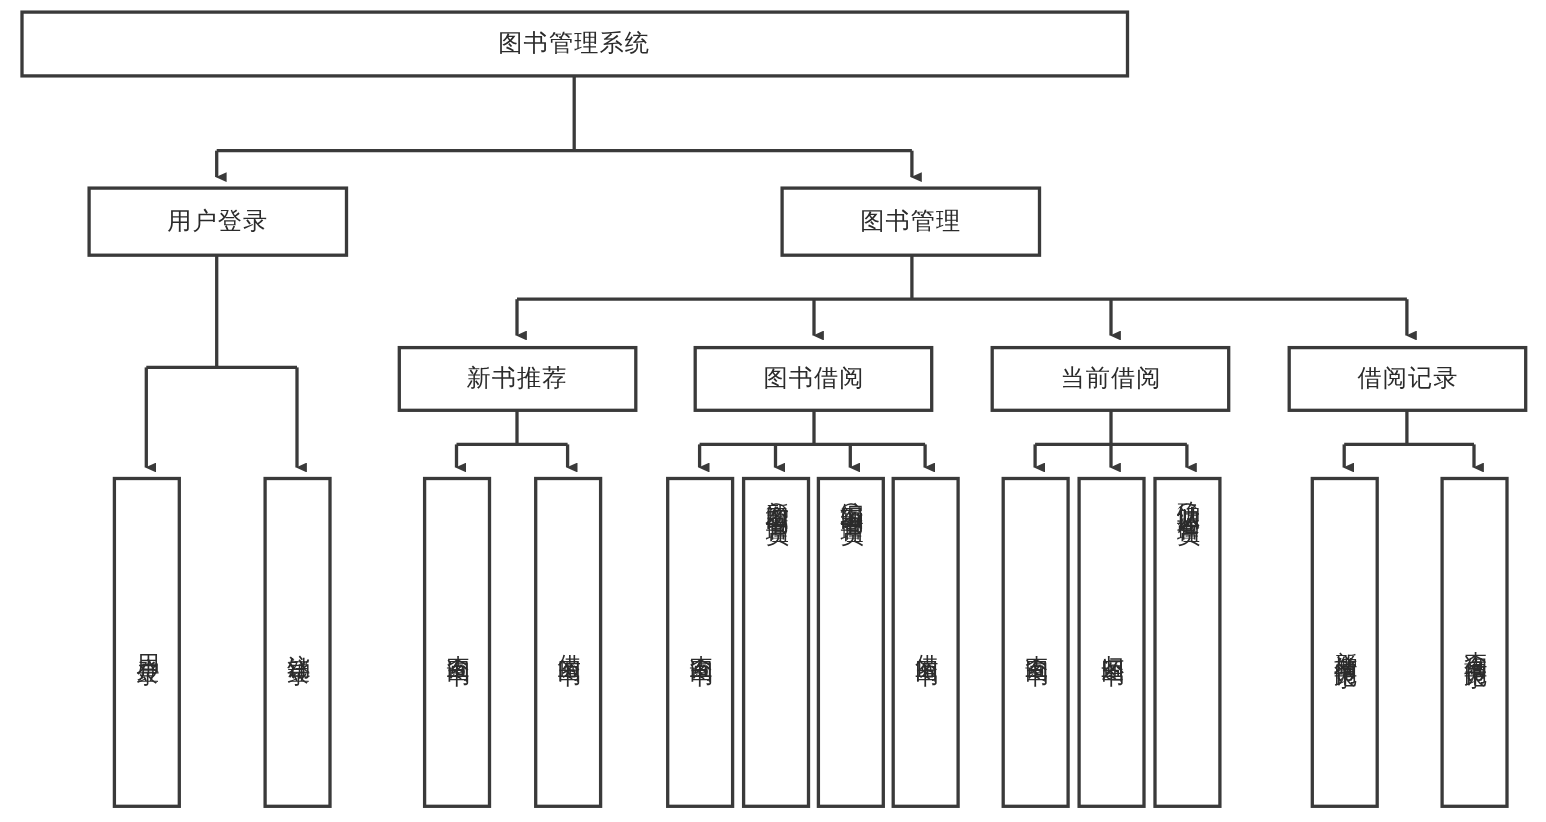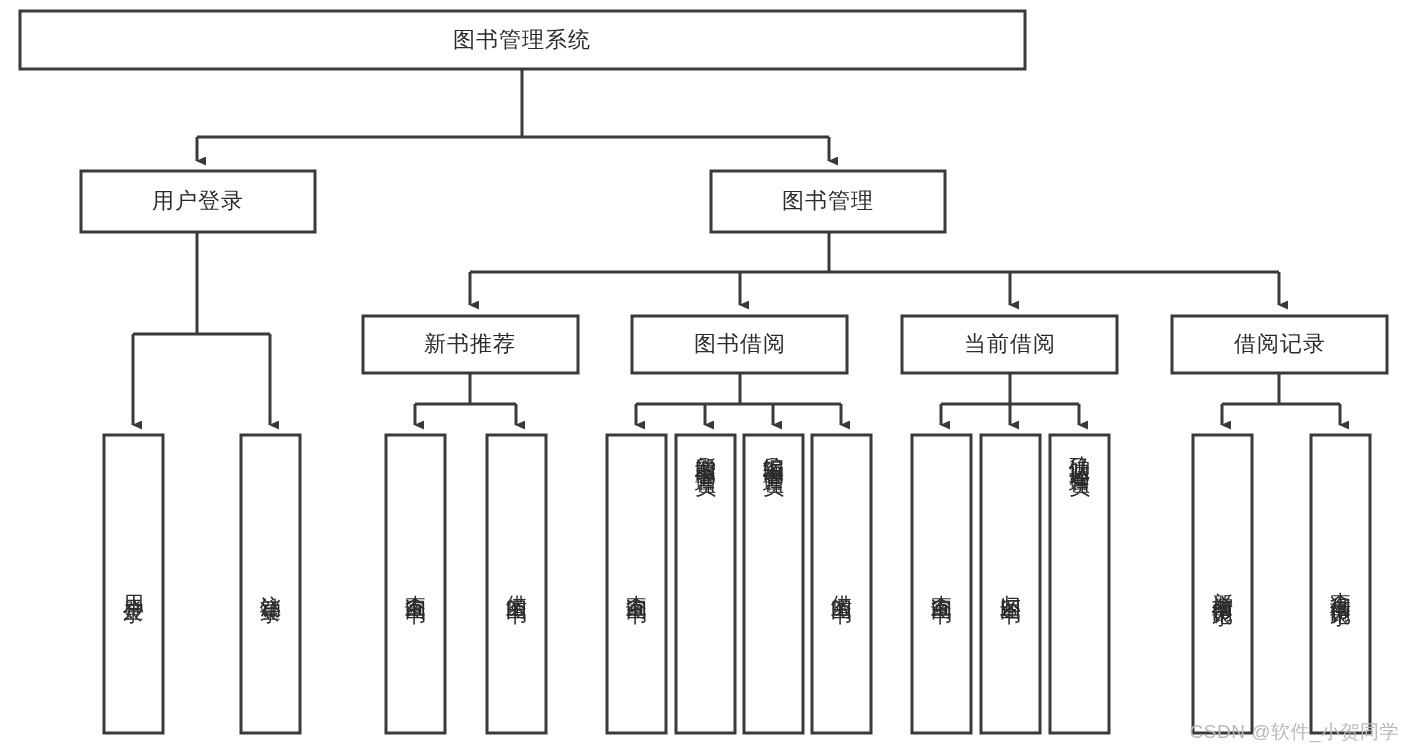--- a/index.html
+++ b/index.html
@@ -175,14 +175,13 @@
   <div class="leaf-label topalign" style="left:744px;top:435px;width:59px;height:298px;">编辑图书（管理员）</div>
   <div class="leaf-label" style="left:812px;top:435px;width:59px;height:298px;">借阅图书</div>
 
   <div class="leaf-label" style="left:912px;top:435px;width:59px;height:298px;">查询图书</div>
   <div class="leaf-label" style="left:981px;top:435px;width:59px;height:298px;">归还图书</div>
   <div class="leaf-label topalign" style="left:1050px;top:435px;width:59px;height:298px;">确认归还（管理员）</div>
 
   <div class="leaf-label" style="left:1193px;top:435px;width:59px;height:298px;">新增借阅记录</div>
   <div class="leaf-label" style="left:1311px;top:435px;width:59px;height:298px;">查询借阅记录</div>
 
-  <div id="watermark">CSDN @软件_小贺同学</div>
 </div>
 
 </body></html>

